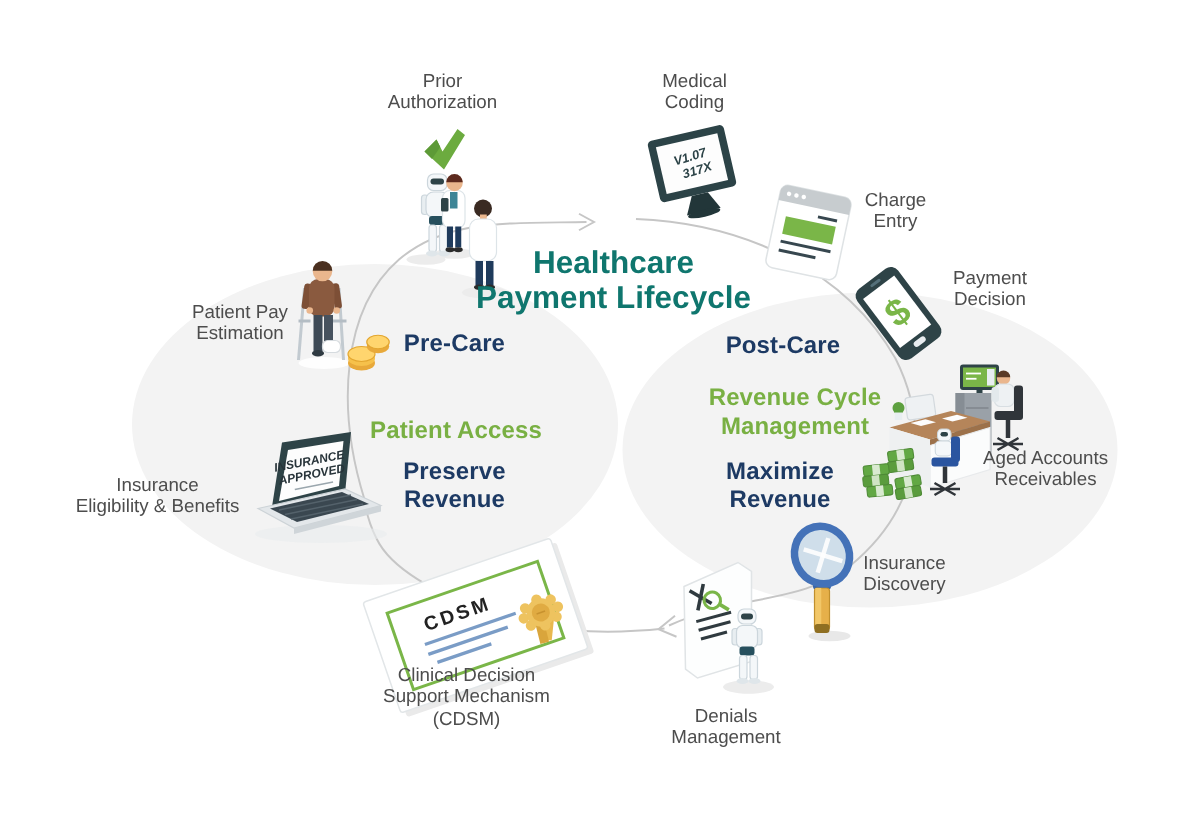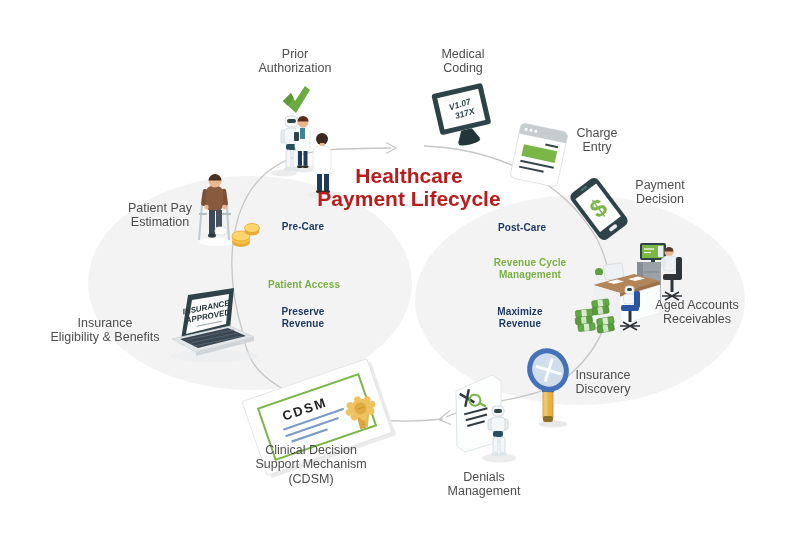--- a/index.html
+++ b/index.html
@@ -8,27 +8,27 @@
     font-family:"Liberation Sans", sans-serif;
   }
   .stage{position:absolute;left:0;top:0;width:800px;height:549px;}
   .lbl{
     position:absolute;transform:translateX(-50%);text-align:center;
     font-size:12.5px;line-height:1.14;color:#4d4d4d;white-space:nowrap;
   }
   .lbl span{display:block;}
   .inner{
     position:absolute;transform:translateX(-50%);text-align:center;white-space:nowrap;
-    font-weight:bold;font-size:10px;line-height:1.18;color:#1d3a64;letter-spacing:.1px;
+    font-weight:bold;font-size:16px;line-height:1.18;color:#1d3a64;letter-spacing:.1px;
   }
   .inner span{display:block;}
   .green{color:#79b043;}
   .title{
     position:absolute;transform:translateX(-50%);text-align:center;white-space:nowrap;
-    font-weight:bold;font-size:21px;line-height:1.1;color:#b91c1c;
+    font-weight:bold;font-size:21px;line-height:1.1;color:#0f766e;
   }
   .title span{display:block;}
   svg text{font-family:"Liberation Sans", sans-serif;}
 </style>
 </head>
 <body>
 
 <svg class="stage" viewBox="0 0 800 549">
 
   <ellipse cx="250" cy="283" rx="162" ry="107" fill="#f3f3f3"></ellipse>

